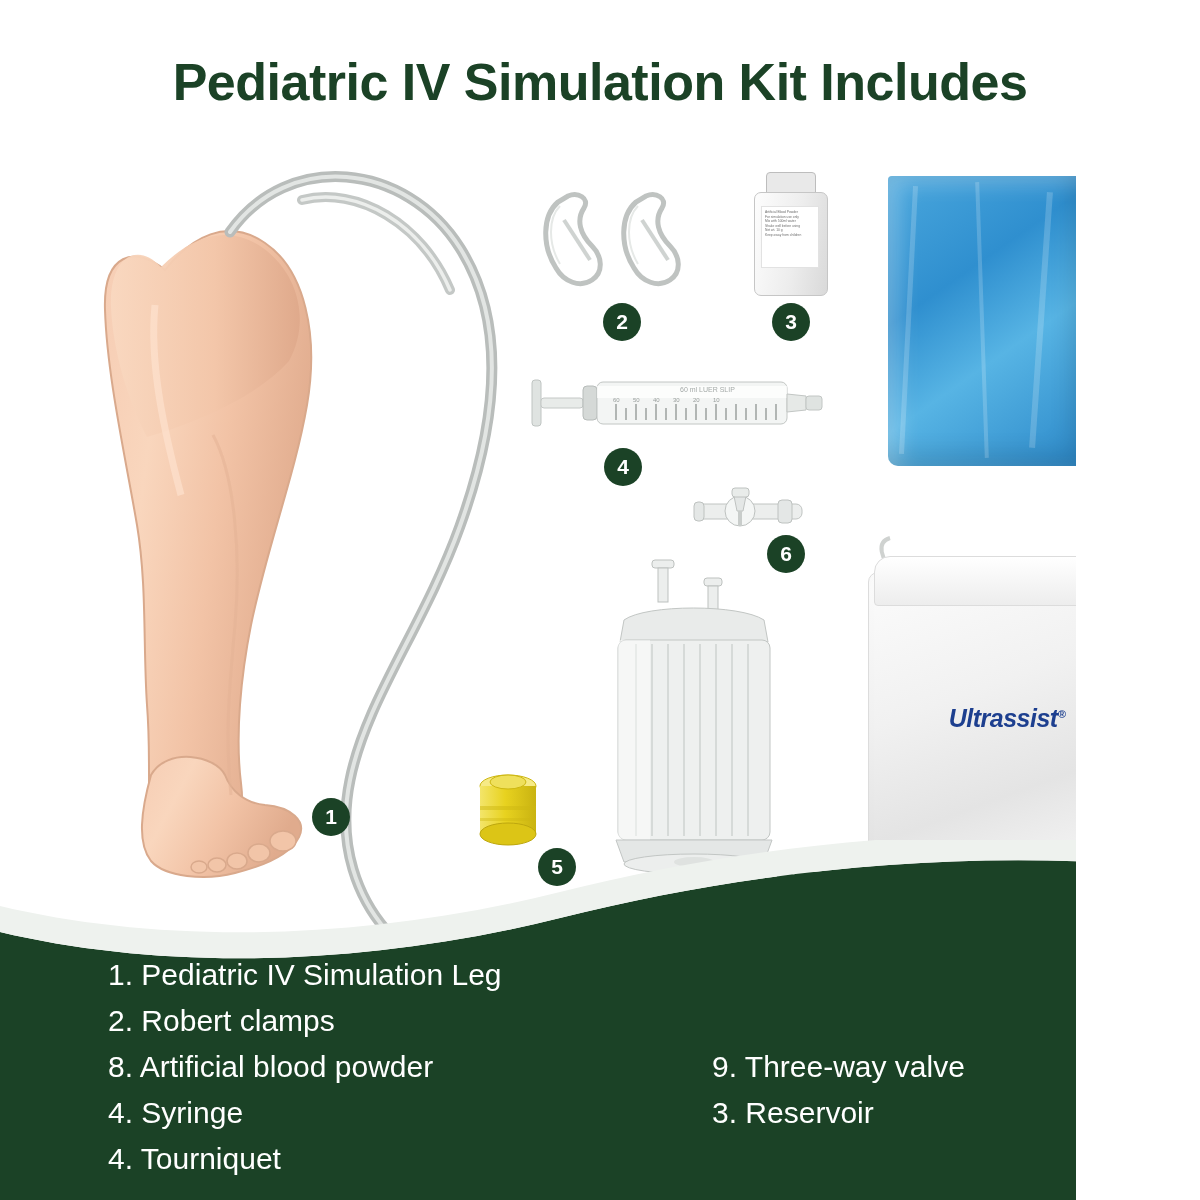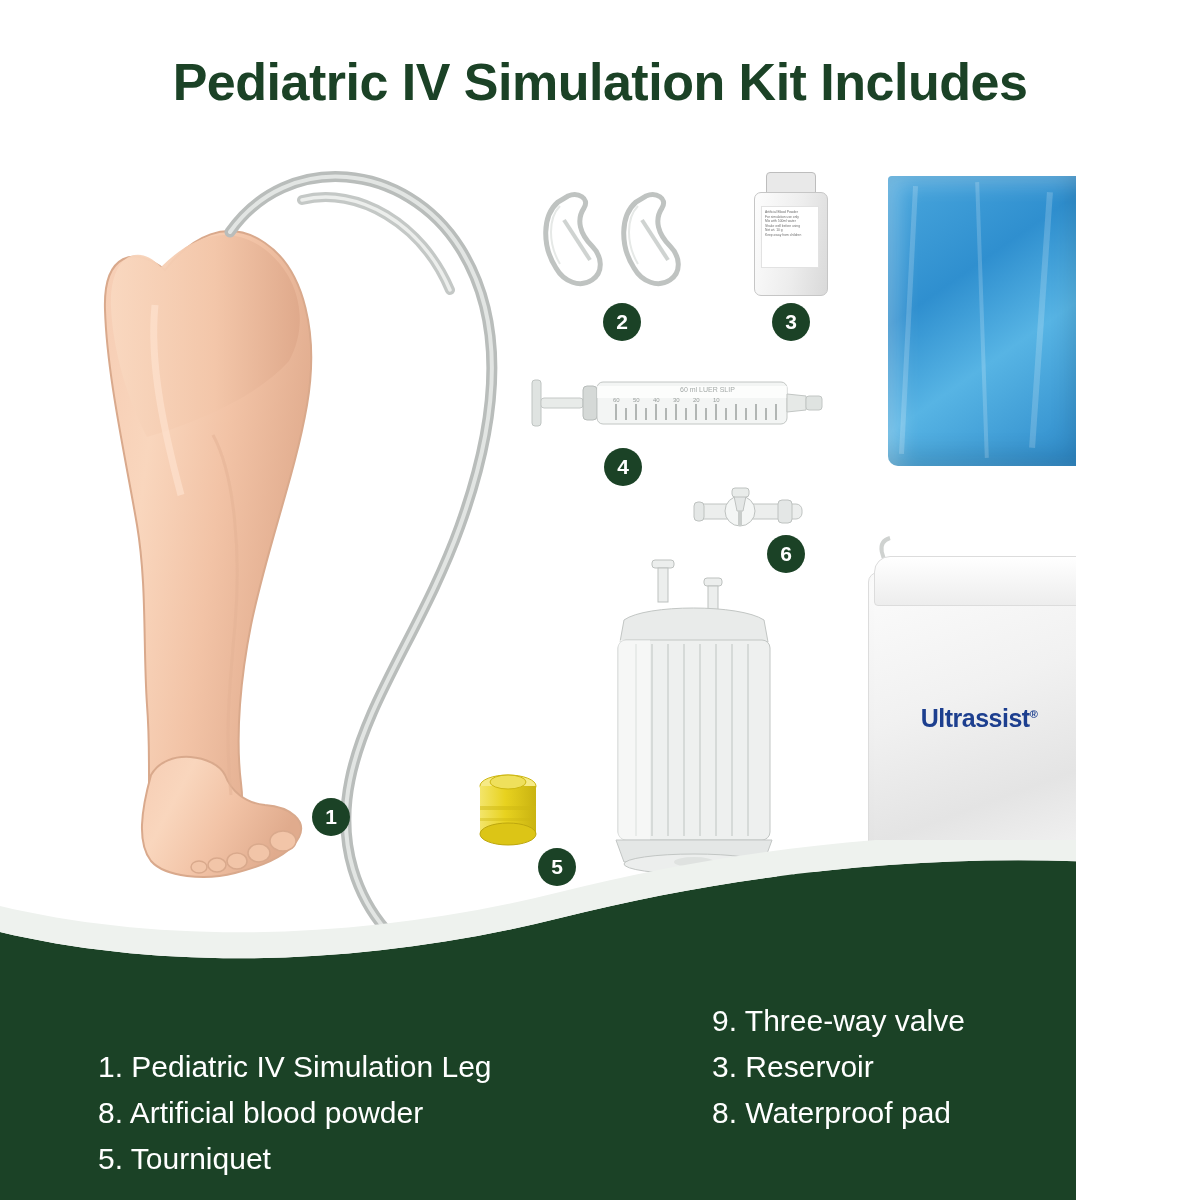--- a/index.html
+++ b/index.html
@@ -56,21 +56,21 @@
     width: 1200px;
     height: 360px;
   }
   .legend-col {
     position: absolute;
     color: #ffffff;
     font-size: 30px;
     line-height: 46px;
   }
   #legend-col-left {
-    left: 98px;
+    left: 108px;
     bottom: 18px;
   }
   #legend-col-right {
     left: 712px;
     bottom: 64px;
   }
   .legend-item {
     white-space: nowrap;
   }
 
@@ -153,22 +153,22 @@
     background: linear-gradient(160deg,#fcfcfc 0%, #f1f1f1 40%, #e4e4e4 70%, #f7f7f7 100%);
     border: 1px solid #dcdcdc; border-radius: 10px 10px 16px 16px;
     box-shadow: inset -10px -8px 20px rgba(0,0,0,0.06);
   }
   #bag-top {
     position: absolute; left: 18px; top: 20px; width: 234px; height: 48px;
     background: linear-gradient(180deg,#ffffff 0%, #ededed 100%);
     border: 1px solid #dcdcdc; border-radius: 16px 16px 4px 4px;
   }
   #bag-logo {
-    position: absolute; left: 28px; top: 168px; width: 190px;
-    text-align: center; font-size: 25px; font-weight: bold; 
+    position: absolute; left: 56px; top: 168px; width: 190px;
+    text-align: center; font-size: 25px; font-weight: bold; font-style: italic;
     color: #1d3f8f; letter-spacing: -0.5px;
   }
   #bag-logo .reg { font-size: 11px; vertical-align: super; color: #1d3f8f; }
 </style>
 </head>
 <body>
 
 <div id="page">
 
   <div id="title">Pediatric IV Simulation Kit Includes</div>
@@ -416,23 +416,24 @@
   <div id="green-panel">
     <svg width="1200" height="360" viewBox="0 0 1200 360" preserveAspectRatio="none">
       <path d="M0,92 C160,130 360,128 560,78 C760,28 980,6 1200,30 L1200,360 L0,360 Z" fill="#1b4226"></path>
       <path d="M0,66 C160,104 360,102 560,52 C760,2 980,-20 1200,4 L1200,30 C980,6 760,28 560,78 C360,128 160,130 0,92 Z" fill="#eef2ee"></path>
     </svg>
   </div>
 
   <div id="legend">
     <div class="legend-col" id="legend-col-left">
       <div class="legend-item">1. Pediatric IV Simulation Leg</div>
+      <div class="legend-item">2. Robert clamps</div>
       <div class="legend-item">8. Artificial blood powder</div>
-      <div class="legend-item">5. Tourniquet</div>
+      <div class="legend-item">4. Syringe</div>
+      <div class="legend-item">4. Tourniquet</div>
     </div>
     <div class="legend-col" id="legend-col-right">
       <div class="legend-item">9. Three-way valve</div>
       <div class="legend-item">3. Reservoir</div>
-      <div class="legend-item">8. Waterproof pad</div>
     </div>
   </div>
 
 </div>
 
 </body></html>

